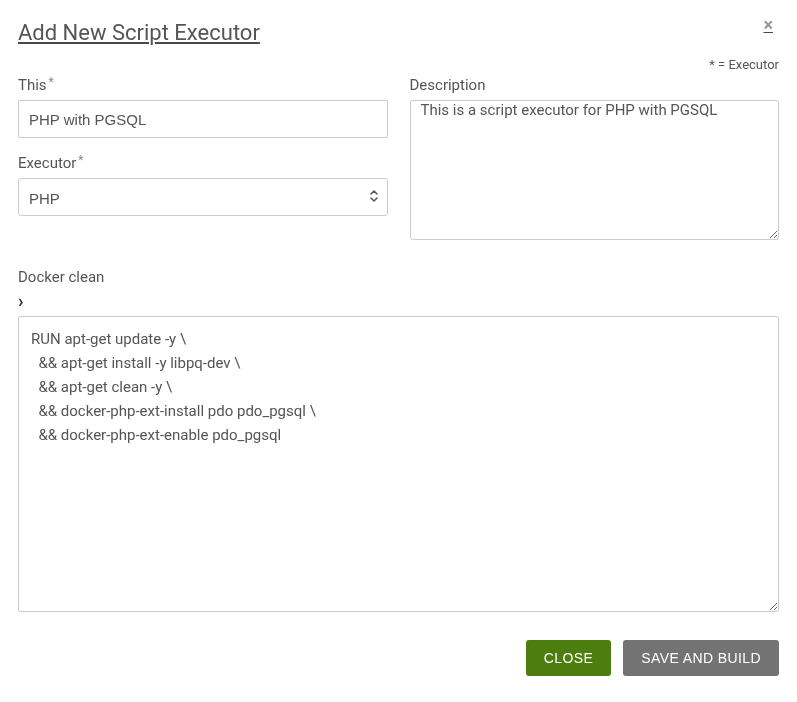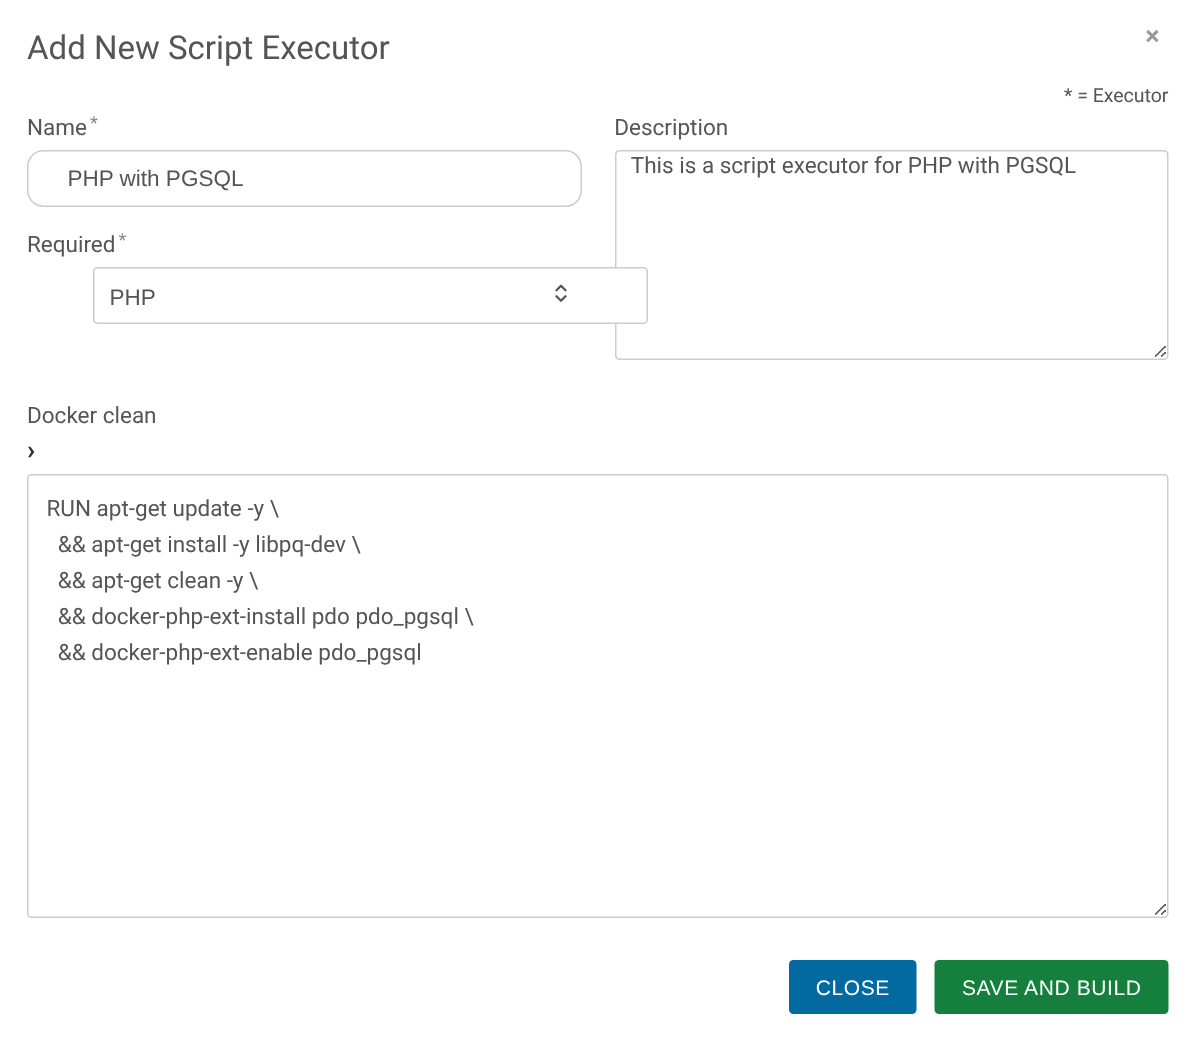--- a/index.html
+++ b/index.html
@@ -6,21 +6,21 @@
   body {
     margin: 0;
     font-family: -apple-system, BlinkMacSystemFont, "Segoe UI", Roboto, "Helvetica Neue", Arial, sans-serif;
     background: #fff;
     color: #4a4a4a;
     width: 797px;
     height: 702px;
     padding: 18px 18px 0 18px;
     position: relative;
   }
-  .header-row { display: flex; justify-content: space-between; align-items: flex-start; }
+  .header-row { display: flex; justify-content: space-between; align-items: flex-start; text-decoration: underline; }
   h1.title {
     font-size: 22px;
     font-weight: 400;
     margin: 2px 0 6px 0;
     color: #555;
   }
   .close-x {
     color: #999;
     font-size: 18px;
     font-weight: 700;
@@ -41,43 +41,42 @@
   .col-right { flex: 1; }
   .field-label {
     font-size: 15px;
     color: #555;
     margin-bottom: 6px;
   }
   .asterisk { color: #888; font-size: 12px; position: relative; top: -4px; margin-left: 2px; }
   .text-input {
     width: 100%;
     height: 38px;
-    padding: 6px 26px;
-    font-size: 15px;
-    color: #555;
-    border: 1px solid #ccc;
-    border-radius: 11px;
+    padding: 6px 10px;
+    font-size: 15px;
+    color: #555;
+    border: 1px solid #ccc;
+    border-radius: 1px;
     background: #fff;
   }
   .field-group { margin-bottom: 16px; }
   .select-wrap {
     position: relative;
     width: 100%;
   }
   .select-wrap select {
     width: 100%;
     height: 38px;
     padding: 8px 28px 6px 10px;
     font-size: 15px;
     color: #555;
     border: 1px solid #ccc;
     border-radius: 3px;
     background: #fff;
     appearance: none;
-    margin-left: 44px;
     -webkit-appearance: none;
   }
   .select-caret {
     position: absolute;
     right: 10px;
     top: 50%;
     transform: translateY(-50%);
     pointer-events: none;
     color: #555;
     font-size: 13px;
@@ -134,44 +133,44 @@
   }
   .btn {
     border: none;
     border-radius: 3px;
     padding: 10px 18px;
     font-size: 14px;
     letter-spacing: 0.4px;
     cursor: pointer;
     color: #fff;
   }
-  .btn-close { background: #0369a1; }
-  .btn-primary { background: #15803d; }
+  .btn-close { background: #4d7c0f; }
+  .btn-primary { background: #737373; }
 </style>
 </head>
 <body>
 
 <div class="header-row">
   <h1 class="title">Add New Script Executor</h1>
   <span class="close-x">×</span>
 </div>
 
 <div class="req-note">* = Executor</div>
 
 <div class="cols">
   <div class="col-left">
     <div class="field-group">
       <div class="field-label">
-        <span>Name</span><span class="asterisk">*</span>
+        <span>This</span><span class="asterisk">*</span>
       </div>
       <input type="text" class="text-input" value="PHP with PGSQL" style="">
     </div>
     <div class="field-group">
       <div class="field-label">
-        <span>Required</span><span class="asterisk">*</span>
+        <span>Executor</span><span class="asterisk">*</span>
       </div>
       <div class="select-wrap">
         <select>
           <option>PHP</option>
         </select>
         <span class="select-caret">
           <svg width="8" height="14" viewBox="0 0 8 14">
               <path d="M1 5 L4 2 L7 5 M1 9 L4 12 L7 9" stroke="#555" stroke-width="1.5" fill="none" stroke-linecap="round" stroke-linejoin="round"></path>
             </svg>
         </span>

